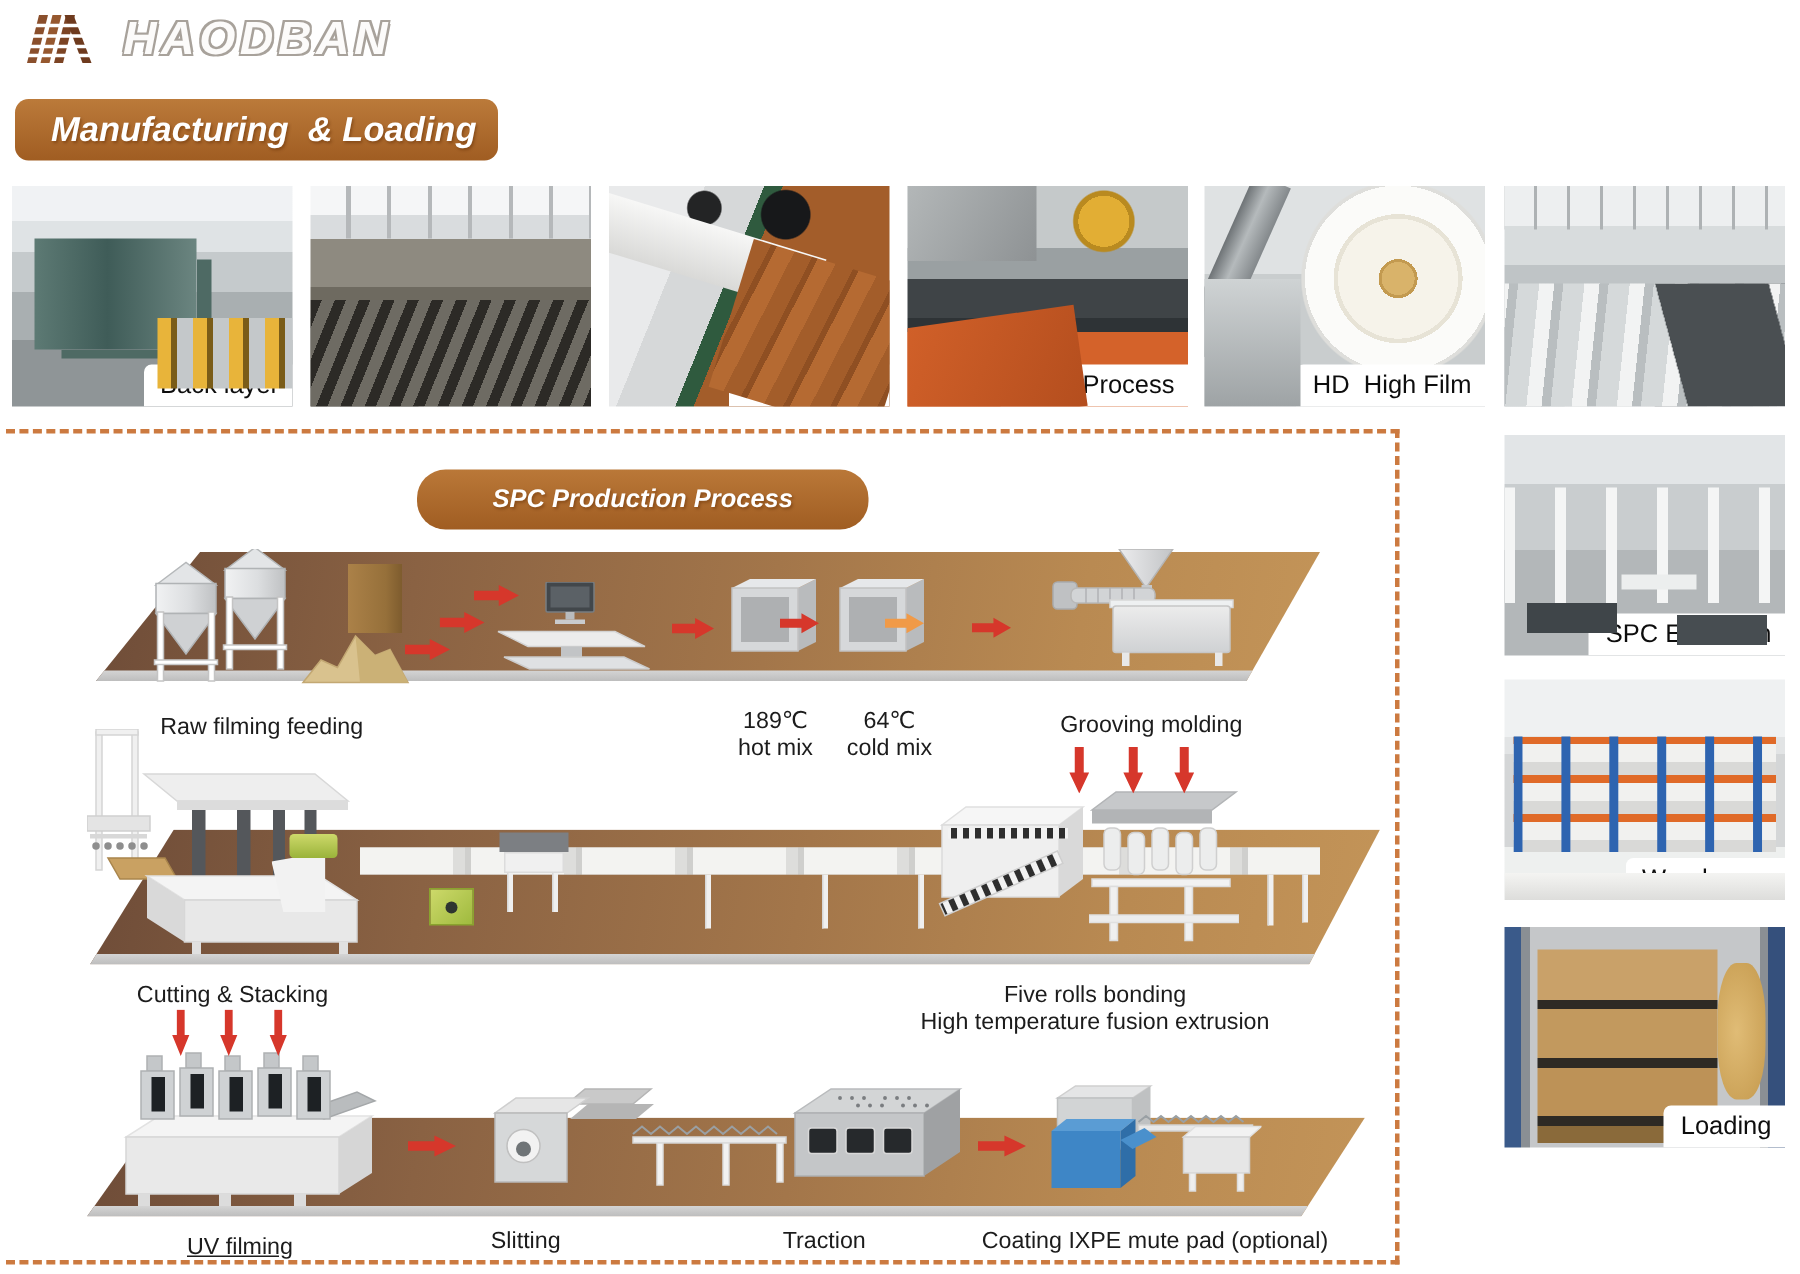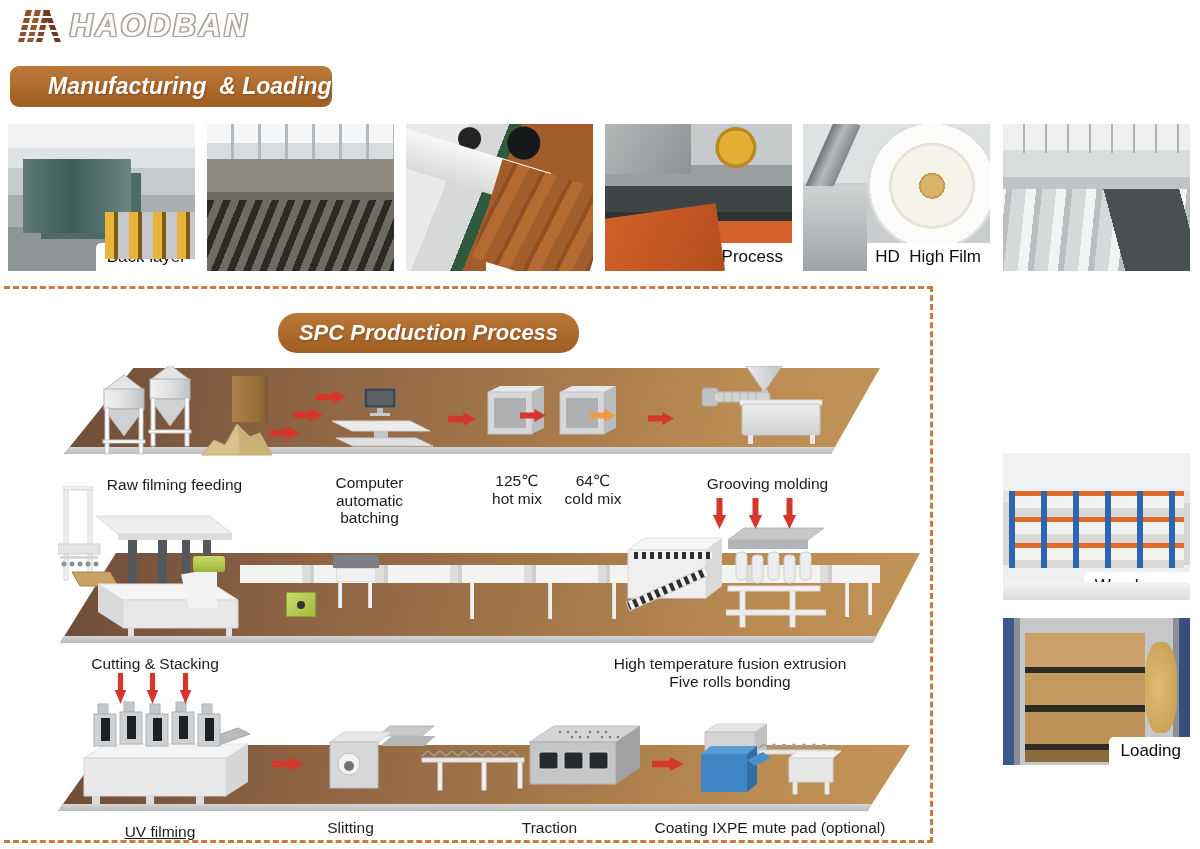--- a/index.html
+++ b/index.html
@@ -9,31 +9,31 @@
     --red:#d6372b;
     --orange:#f09a48;
     --label:#1c1c1c;
   }
   *{margin:0;padding:0;box-sizing:border-box;}
   html,body{background:#fff;}
   body{font-family:"Liberation Sans","DejaVu Sans",sans-serif;}
   .page{position:relative;width:1200px;height:849px;background:#fff;overflow:hidden;}
 
   
-  .logo{position:absolute;left:16px;top:8px;display:flex;align-items:center;gap:8px;z-index:6;}
+  .logo{position:absolute;left:16px;top:8px;display:flex;align-items:center;gap:20px;z-index:6;}
   .logo-text{
     font-size:31px;font-weight:bold;font-style:italic;letter-spacing:3px;
     color:#fcfbfa;
     text-shadow:-1.4px -1.4px 0 #a8a29b,1.4px -1.4px 0 #a8a29b,-1.4px 1.4px 0 #a8a29b,1.4px 1.4px 0 #a8a29b;
     white-space:pre;
   }
   .banner{
     position:absolute;left:10px;top:66px;width:322px;height:41px;z-index:6;
     background:linear-gradient(180deg,#bb7a3a,#a05d22);
-    border-radius:9px;display:flex;align-items:center;padding-left:38px;
+    border-radius:9px;display:flex;align-items:center;padding-left:24px;
   }
   .banner-text{color:#fff;font-size:23px;font-weight:bold;font-style:italic;white-space:pre;
     text-shadow:1px 1px 2px rgba(90,40,0,.45);}
 
   .spc-banner{
     position:absolute;left:278px;top:313px;width:301px;height:40px;z-index:6;
     background:linear-gradient(180deg,#ba7838,#a05d22);
     border-radius:19px;display:flex;align-items:center;justify-content:center;
   }
 
@@ -163,31 +163,34 @@
   <div class="photo ph-ixpe" style="left:605px;top:124px;">
     <span class="caption">IXPE Process</span>
   </div>
   <div class="photo ph-film" style="left:803px;top:124px;">
     <span class="caption">HD  High Film</span>
   </div>
   <div class="photo ph-traction" style="left:1003px;top:124px;">
     <span class="caption">Traction Process</span>
   </div>
 
+  <div class="photo ph-spc" style="left:1003px;top:290px;">
+    <span class="caption">SPC Extrusion</span>
+  </div>
   <div class="photo ph-wh" style="left:1003px;top:453px;">
     <span class="caption">Warehouse</span>
   </div>
   <div class="photo ph-load" style="left:1003px;top:618px;">
     <span class="caption">Loading</span>
   </div>
 
   <div class="dash-area"></div>
 
   <div class="spc-banner">
-    <span class="banner-text" style="font-size:22px;">SPC Production Process</span>
+    <span class="banner-text" style="font-size:17px;">SPC Production Process</span>
   </div>
 
   <div class="platform" id="plat1"></div>
 
   <svg class="m" style="left:96px;top:366px;" width="115" height="90" viewBox="0 0 115 90">
     <defs>
         <linearGradient id="gsilo" x1="0" y1="0" x2="1" y2="0">
       <stop offset="0" stop-color="#f1f2f3"></stop>
           <stop offset="0.55" stop-color="#dcdee0"></stop>
           <stop offset="1" stop-color="#bfc1c3"></stop>
@@ -274,27 +277,22 @@
         <line x1="60" y1="26" x2="60" y2="36"></line>
         <line x1="68" y1="26" x2="68" y2="36"></line>
       </g>
     <rect x="52" y="34" width="82" height="5" fill="#eef0f1" stroke="#d8d8d8"></rect>
     <rect x="54" y="38" width="78" height="31" rx="2" fill="url(#gbody)" stroke="#c6c6c6"></rect>
     <rect x="60" y="69" width="5" height="9" fill="#e8e8e8"></rect>
     <rect x="122" y="69" width="5" height="9" fill="#e8e8e8"></rect>
   </svg>
 
   <div class="lbl" style="left:92px;top:476px;width:165px;">Raw filming feeding</div>
-  <div class="lbl" style="left:312px;top:474px;width:115px;">
-    <div>Computer</div>
-    <div>automatic</div>
-    <div>batching</div>
-  </div>
   <div class="lbl" style="left:478px;top:472px;width:78px;">
-    <div>125℃</div>
+    <div>189℃</div>
     <div>hot mix</div>
   </div>
   <div class="lbl" style="left:553px;top:472px;width:80px;">
     <div>64℃</div>
     <div>cold mix</div>
   </div>
   <div class="lbl" style="left:685px;top:475px;width:165px;">Grooving molding</div>
 
   <div class="arr down" style="left:712px;top:498px;width:15px;height:31px;"></div>
   <div class="arr down" style="left:748px;top:498px;width:15px;height:31px;"></div>
@@ -379,22 +377,22 @@
     <rect x="64" y="67" width="5" height="36" fill="#f0f0f0" stroke="#dddddd"></rect>
     <rect x="0" y="86" width="100" height="5" fill="#ececec" stroke="#e0e0e0"></rect>
   </svg>
 
   <div class="lbl" style="left:80px;top:655px;width:150px;">Cutting &amp; Stacking</div>
   <div class="arr down" style="left:114px;top:673px;width:13px;height:31px;"></div>
   <div class="arr down" style="left:146px;top:673px;width:13px;height:31px;"></div>
   <div class="arr down" style="left:179px;top:673px;width:13px;height:31px;"></div>
 
   <div class="lbl" style="left:605px;top:655px;width:250px;">
+    <div>Five rolls bonding</div>
     <div>High temperature fusion extrusion</div>
-    <div>Five rolls bonding</div>
   </div>
 
   <div class="platform" id="plat3"></div>
 
   <svg class="m" style="left:76px;top:696px;" width="185" height="115" viewBox="0 0 185 115">
     <polygon points="8,62 150,62 172,48 30,48" fill="#f4f4f4" stroke="#e2e2e2"></polygon>
     <rect x="8" y="62" width="142" height="38" fill="#e9e9e9" stroke="#d6d6d6"></rect>
     <polygon points="150,62 172,48 172,86 150,100" fill="#d6d6d6"></polygon>
     <polygon points="128,44 162,32 174,38 140,50" fill="#b9bcbe" stroke="#a5a8aa"></polygon>
     <g>

